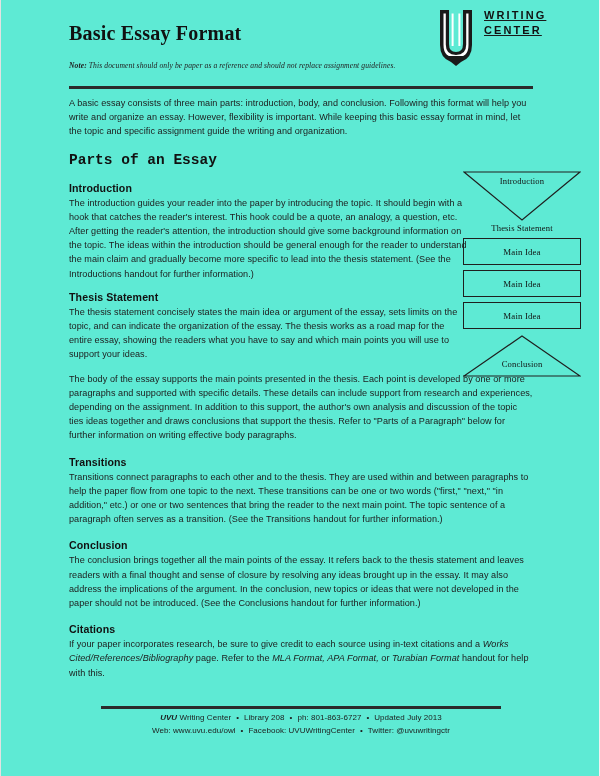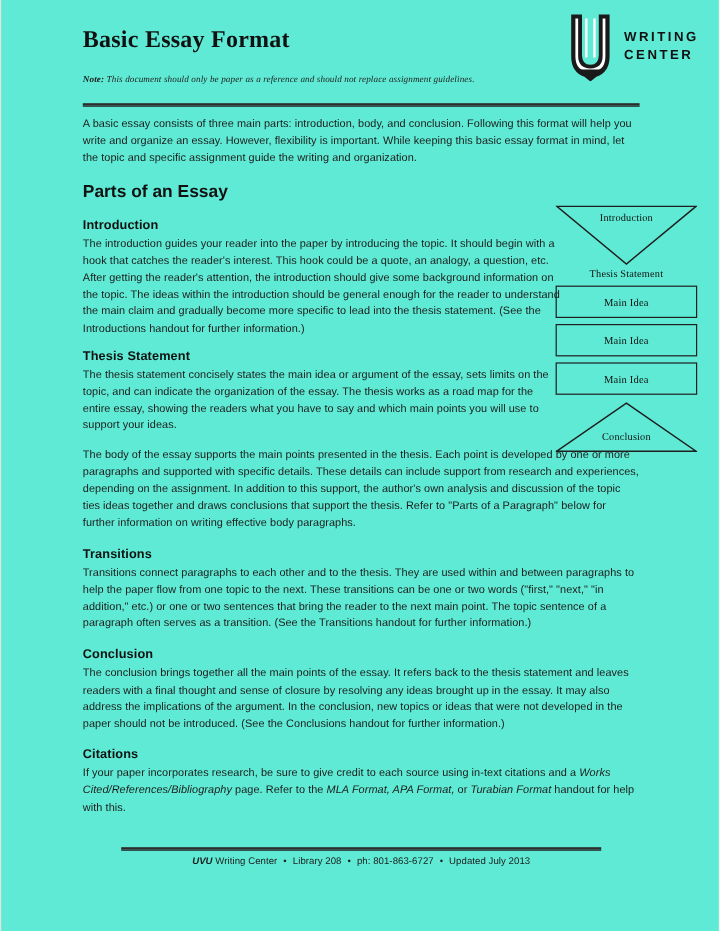--- a/index.html
+++ b/index.html
@@ -43,26 +43,27 @@
     font-style: italic;
     font-size: 7.6px;
     color: #222;
     margin-top: 16px;
     letter-spacing: 0.1px;
   }
   .doc-note .note-label { font-weight: bold; }
 
   .logo-block {
     position: absolute;
-    left: 472px;
+    left: 436px;
     top: 8px;
     width: 98px;
     height: 62px;
     display: flex;
-    align-items: center;
+    align-items: flex-start;
+    text-decoration: underline;
   }
   .logo-mark { width: 42px; height: 58px; flex: 0 0 42px; }
   .logo-words {
     margin-left: 5px;
     font-family: "Liberation Sans", sans-serif;
     font-weight: bold;
     font-size: 11px;
     line-height: 15px;
     letter-spacing: 2.1px;
     color: #111;
@@ -91,21 +92,21 @@
     font-size: 9.1px;
     line-height: 14.2px;
     color: #1c1c1c;
     text-align: left;
     letter-spacing: 0.05px;
   }
   .gap-sm { height: 10px; }
   .gap-md { height: 13px; }
 
   h2.section-h {
-    font-family: Liberation Sans, sans-serif;
+    font-family: Liberation Mono, monospace;
     font-weight: bold;
     font-size: 14.5px;
     margin: 0 0 4px 0;
     color: #111;
   }
   h3.sub-h {
     font-family: "Liberation Sans", sans-serif;
     font-weight: bold;
     font-size: 10.6px;
     margin: 0 0 2px 0;
@@ -268,15 +269,16 @@
         <polygon points="59,2 117,42 1,42" fill="none" stroke="#1f1f1f" stroke-width="1.2"></polygon>
       </svg>
       <div class="tri-label" style="top:25px;">Conclusion</div>
     </div>
 
   </div>
 
   <div class="rule-bottom"></div>
   <div class="footer">
     <div><b>UVU</b><span> Writing Center</span><span class="dot">•</span><span>Library 208</span><span class="dot">•</span><span>ph: 801-863-6727</span><span class="dot">•</span><span>Updated July 2013</span></div>
+    <div><span>Web: www.uvu.edu/owl</span><span class="dot">•</span><span>Facebook: UVUWritingCenter</span><span class="dot">•</span><span>Twitter: @uvuwritingctr</span></div>
   </div>
 
 </div>
 
 </body></html>

